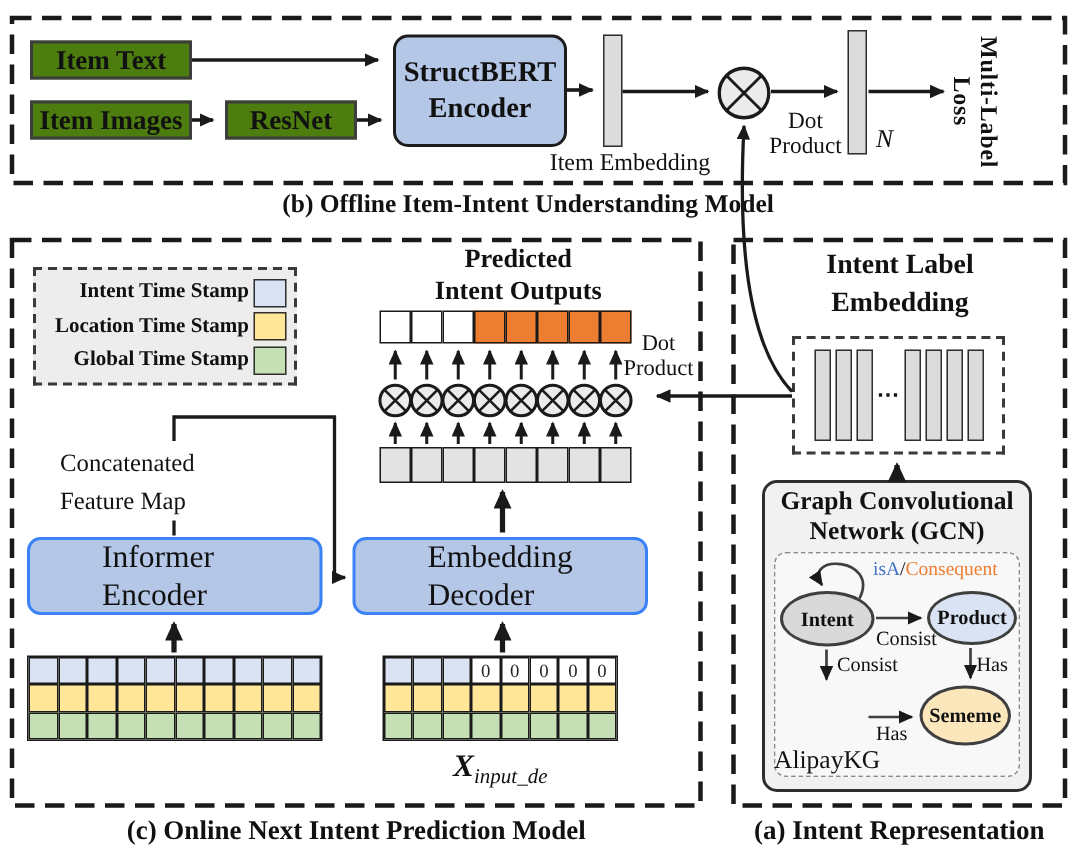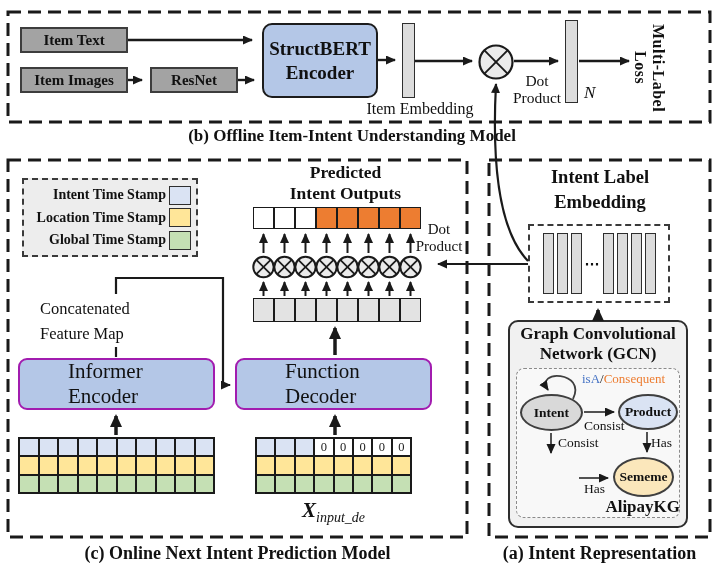--- a/index.html
+++ b/index.html
@@ -2,22 +2,22 @@
 <html style="--panelBlue: #b4c7e7; --orange: #ed7d31; --intent: #dae3f3; --location: #ffe699; --global: #c5e0b4; --cellgray: #e3e3e3; --bargray: #dcdcdc; --white: #ffffff; --nodeGray: #d9d9d9; --nodeBlue: #dae3f3; --nodeGreen: #dcead2; --nodeYellow: #fbe7bb; --isaBlue: #4472c4;"><head>
 <meta charset="utf-8">
 <style>
   html,body{margin:0;padding:0;background:#fff;}
   body{width:720px;height:570px;font-family:"Liberation Serif",serif;color:#111;}
   .canvas{position:relative;width:720px;height:570px;background:#fff;overflow:hidden;}
   .abs{position:absolute;}
   .overlay{position:absolute;left:0;top:0;z-index:10;pointer-events:none;}
 
   
-  .wbox{background:#a3a3a3;border:2px solid #3d3d3d;display:flex;align-items:center;justify-content:center;
-        font-weight:bold;font-size:15px;box-sizing:border-box;}
+  .wbox{background:#4d7c0f;border:2px solid #3d3d3d;display:flex;align-items:center;justify-content:center;
+        font-weight:bold;font-size:18px;box-sizing:border-box;}
   #item-text{left:20px;top:27px;width:108px;height:26px;}
   #item-images{left:20px;top:67px;width:108px;height:26px;}
   #resnet{left:150px;top:67px;width:88px;height:26px;}
   #structbert{left:262px;top:23px;width:116px;height:75px;border-radius:10px;background:var(--panelBlue);
               border:2px solid #1c1c1c;display:flex;flex-direction:column;align-items:center;justify-content:center;
               font-weight:bold;font-size:19px;line-height:24px;box-sizing:border-box;}
   .vbar{background:var(--bargray);border:1.5px solid #2e2e2e;box-sizing:border-box;}
   #item-emb-bar{left:402px;top:23px;width:13px;height:75px;}
   #n-bar{left:565px;top:20px;width:13px;height:83px;}
   #item-emb-label{left:352px;top:100px;width:136px;text-align:center;font-size:16px;}
@@ -35,21 +35,21 @@
   .legend-swatch{width:22px;height:19px;border:1.5px solid #2e2e2e;box-sizing:border-box;flex:none;}
   #predicted-title{left:258px;top:162px;width:175px;text-align:center;font-weight:bold;font-size:17.5px;line-height:21px;}
   .row8{display:flex;}
   .row8 .cell{width:21px;box-sizing:border-box;border:1.5px solid #1a1a1a;}
   #out-row{left:253px;top:207px;}
   #out-row .cell{height:22px;}
   #hidden-row{left:253px;top:298px;}
   #hidden-row .cell{height:24px;}
   #dot-product-c{left:410px;top:221px;width:58px;text-align:center;font-size:15px;line-height:16.5px;}
   #concat-label{left:40px;top:296px;width:152px;font-size:16.5px;line-height:25px;}
-  .informer{background:var(--panelBlue);border:2px solid #a21caf;border-radius:9px;display:flex;align-items:center;
+  .informer{background:var(--panelBlue);border:2px solid #3b82f6;border-radius:9px;display:flex;align-items:center;
             justify-content:center;font-size:21px;box-sizing:border-box;padding-left:48px;}
   #informer-encoder{left:18px;top:358px;width:197px;height:52px;}
   #informer-decoder{left:235px;top:358px;width:197px;height:52px;}
   .grid{box-sizing:border-box;border:1.5px solid #1a1a1a;display:flex;flex-direction:column;}
   #encoder-grid{left:18px;top:437px;width:197px;height:57px;}
   #decoder-grid{left:255px;top:437px;width:157px;height:57px;}
   .grid-row{flex:1;display:flex;}
   .grid-row .cell{flex:1;box-sizing:border-box;border:1px solid #1a1a1a;display:flex;align-items:center;
                   justify-content:center;font-size:12.5px;color:#222;}
   .x-label{text-align:center;}
@@ -78,21 +78,21 @@
   #node-function{left:518px;top:458px;width:60px;height:40px;background:var(--nodeGreen);}
   #node-sememe{left:613px;top:457px;width:61px;height:40px;background:var(--nodeYellow);}
   .edge-label{font-size:13.5px;}
   #isa-label{left:582px;top:371px;font-size:13px;}
   #isa-label .isa{color:var(--isaBlue);}
   #isa-label .cons{color:var(--orange);}
   #consist-right{left:584px;top:418px;}
   #consist-down{left:558px;top:435px;}
   #has-down{left:651px;top:435px;}
   #has-right{left:584px;top:481px;}
-  #alipaykg-label{left:516px;top:497px;width:164px;text-align:right;font-weight:bold;font-size:17px;}
+  #alipaykg-label{left:516px;top:497px;width:164px;text-align:left;font-weight:normal;font-size:17px;}
   #caption-a{left:489px;top:543px;width:221px;text-align:center;font-weight:bold;font-size:18px;}
 </style>
 </head>
 <body>
 
 <div class="canvas">
 
   <div class="abs wbox" id="item-text">
     <span>Item Text</span>
   </div>
@@ -165,21 +165,21 @@
     <div>Dot</div>
     <div>Product</div>
   </div>
 
   <div class="abs" id="concat-label">
     <div>Concatenated</div>
     <div>Feature Map</div>
   </div>
 
   <div class="abs informer" id="informer-encoder">Informer Encoder</div>
-  <div class="abs informer" id="informer-decoder">Function Decoder</div>
+  <div class="abs informer" id="informer-decoder">Embedding Decoder</div>
 
   <div class="abs grid" id="encoder-grid">
     <div class="grid-row">
         <div class="cell" style="background: rgb(218, 227, 243);"></div>
         <div class="cell" style="background: rgb(218, 227, 243);"></div>
         <div class="cell" style="background: rgb(218, 227, 243);"></div>
         <div class="cell" style="background: rgb(218, 227, 243);"></div>
         <div class="cell" style="background: rgb(218, 227, 243);"></div>
         <div class="cell" style="background: rgb(218, 227, 243);"></div>
         <div class="cell" style="background: rgb(218, 227, 243);"></div>

